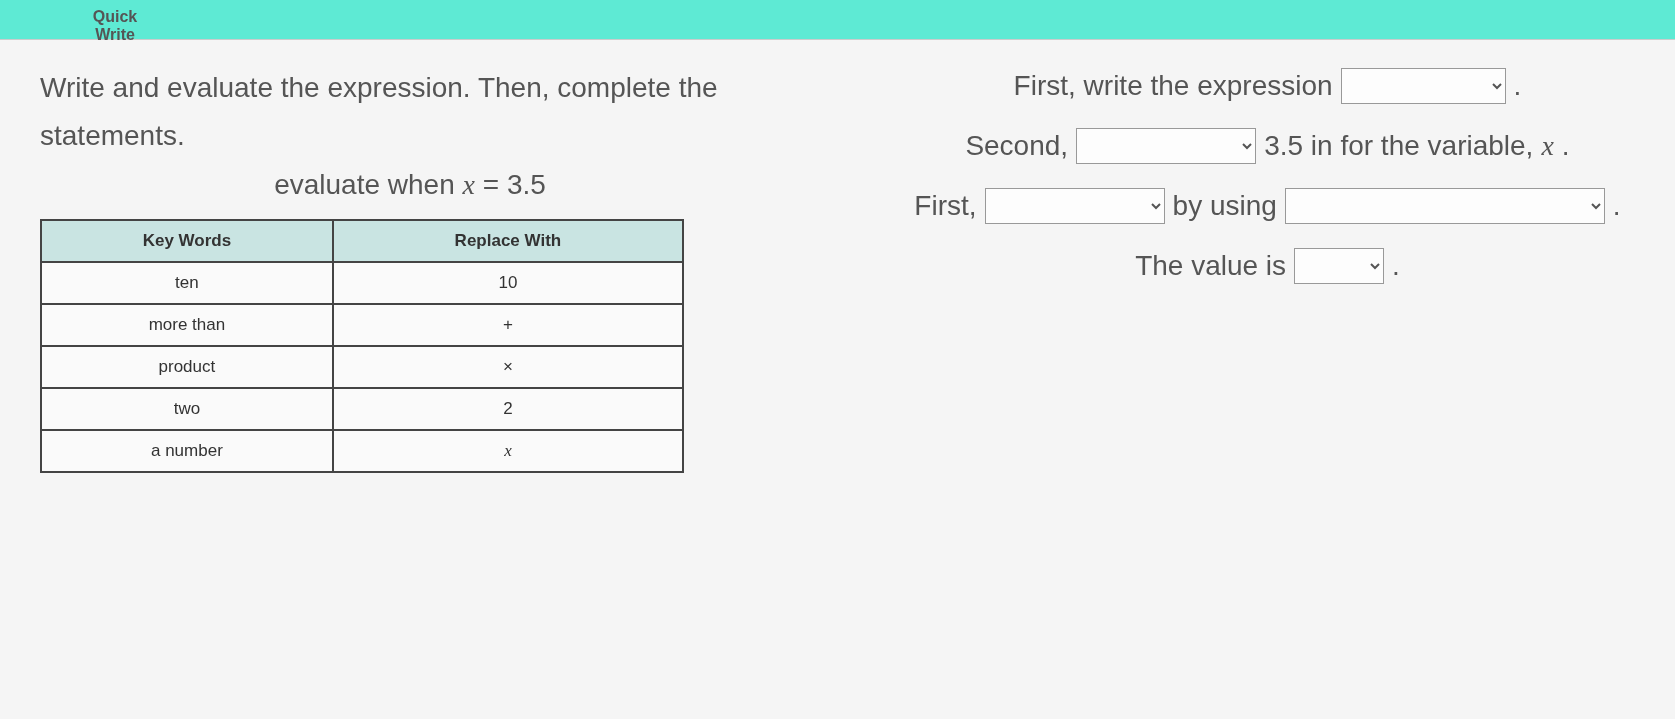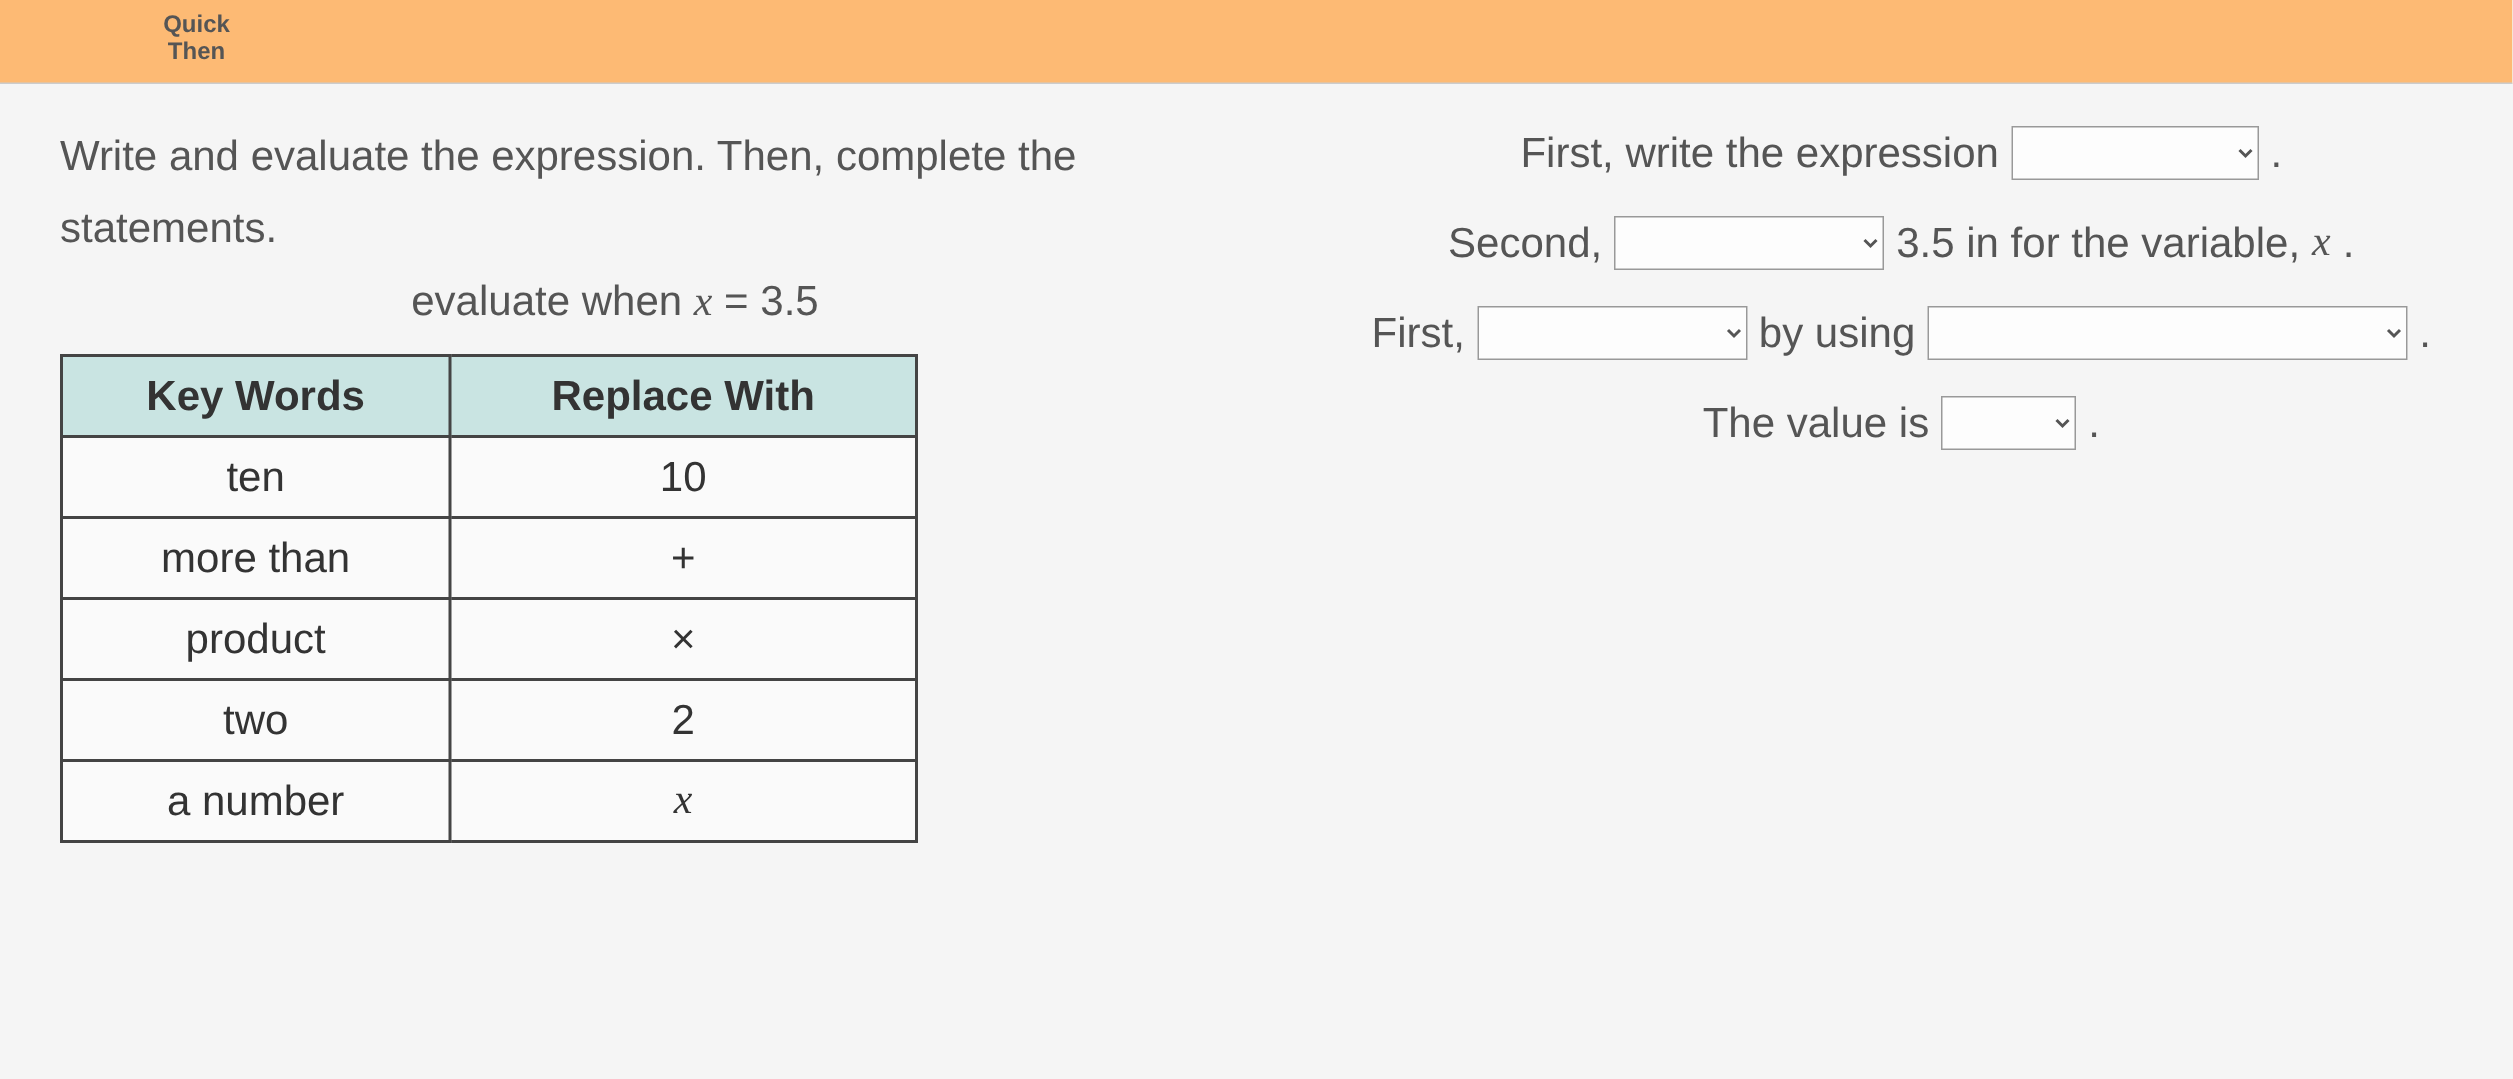--- a/index.html
+++ b/index.html
@@ -5,24 +5,24 @@
     * { margin: 0; padding: 0; box-sizing: border-box; }
     body {
       font-family: Arial, Helvetica, sans-serif;
       background: #f5f5f5;
       width: 1675px;
       height: 719px;
       overflow: hidden;
       color: #444;
     }
     .header-bar {
-      background: #fdba74;
+      background: #5eead4;
       border-bottom: 1px solid #ccc;
-      padding: 8px 0 12px 16px;
-      height: 56px;
+      padding: 8px 0 12px 0;
+      height: 40px;
     }
     .quick-check-wrap {
       display: flex;
       flex-direction: column;
       align-items: center;
       width: 110px;
       margin-left: 60px;
       line-height: 1.1;
     }
     .quick-check-text {
@@ -50,22 +50,22 @@
     }
     .evaluate-line {
       font-size: 28px;
       color: #555;
       text-align: center;
       margin: 10px 0 18px 0;
     }
     .italic-x { font-style: italic; font-family: 'Times New Roman', serif; }
     table.keywords {
       border-collapse: collapse;
-      width: 572px;
-      font-size: 28px;
+      width: 644px;
+      font-size: 17px;
       color: #333;
     }
     table.keywords th, table.keywords td {
       border: 2px solid #444;
       padding: 10px 0;
       text-align: center;
       background: #fafafa;
     }
     table.keywords th {
       background: #c9e4e2;
@@ -94,21 +94,21 @@
     .dd-sm { width: 90px; }
     .dd-lg { width: 320px; }
     .dd-xs { width: 165px; }
   </style>
 </head>
 <body>
 
 <div class="header-bar">
   <div class="quick-check-wrap">
     <span class="quick-check-text">Quick</span>
-    <span class="quick-check-text">Then</span>
+    <span class="quick-check-text">Write</span>
   </div>
 </div>
 
 <div class="content">
 
   <div class="left-col">
     <p class="instruction">Write and evaluate the expression. Then, complete the</p>
     <p class="instruction">statements.</p>
     <p class="evaluate-line">
       <span>evaluate when </span><span class="italic-x">x</span><span> = 3.5</span>

